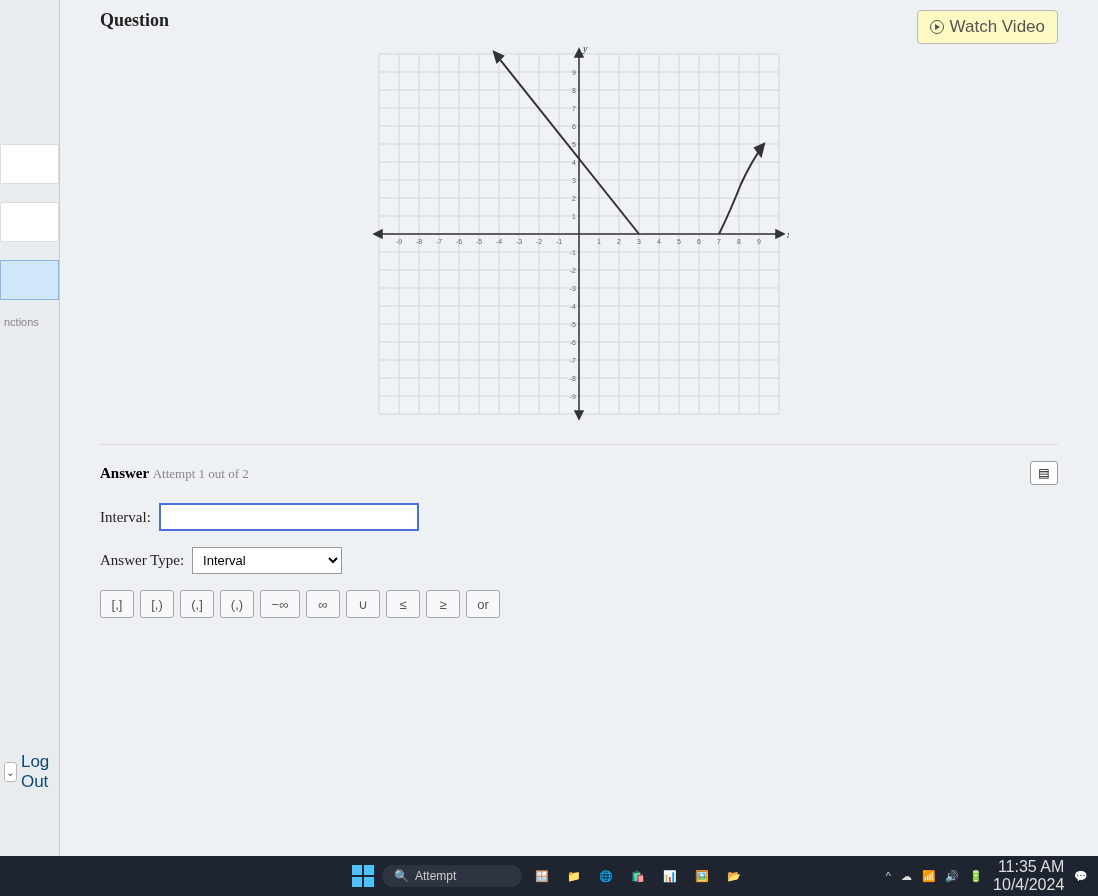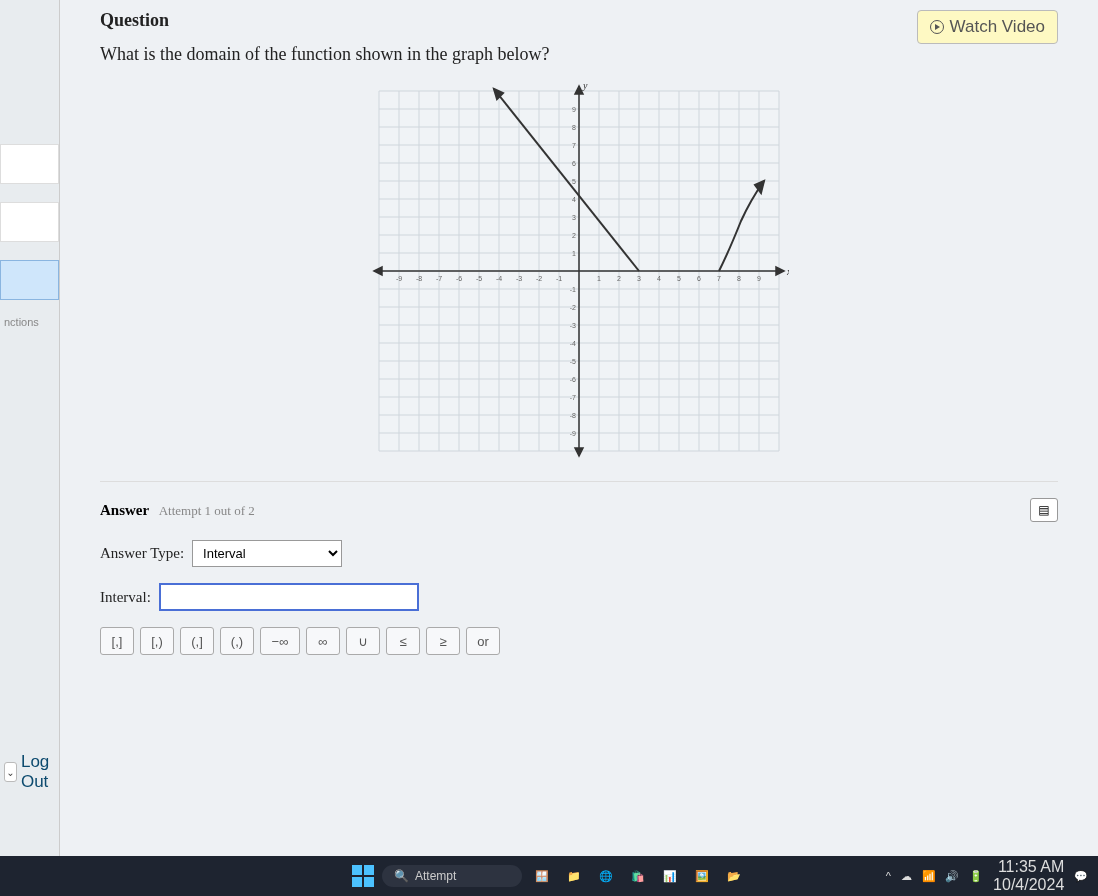--- a/index.html
+++ b/index.html
@@ -129,21 +129,21 @@
 .answer-head {
   display:flex;
   justify-content: space-between;
   align-items:center;
   margin-bottom: 18px;
 }
 .answer-head .al {
   font-size: 14px;
 }
 .answer-head .al b { font-weight: bold; font-size: 15px; }
-.answer-head .al span { color: #888; font-size: 13px; margin-left: 6px; }
+.answer-head .al span { color: #888; font-size: 13px; }
 .calc-icon {
   width: 28px; height: 24px;
   border: 1px solid #999;
   border-radius: 3px;
   background: #fff;
   display:flex;align-items:center;justify-content:center;
   font-size: 12px;
 }
 .row { display:flex; align-items:center; gap: 8px; margin-bottom: 16px; font-size: 15px;}
 .row label { color: #222; }
@@ -241,21 +241,20 @@
 
   <div class="main">
     <div class="header">
       <div class="q-title">Question</div>
       <div class="watch-btn">
         <span class="play"></span>
         <span>Watch Video</span>
       </div>
     </div>
 
-    <div class="prompt">What is the domain of the function shown in the graph below?</div>
 
     <div class="graph-wrap">
       <svg class="graph" width="420" height="380" viewBox="0 0 420 380">
 
         <rect x="10" y="10" width="400" height="360" fill="#f0f3f6"></rect>
 
         <g stroke="#cfd6dc" stroke-width="1">
 
           <line x1="10" y1="10" x2="10" y2="370"></line>
             <line x1="30" y1="10" x2="30" y2="370"></line>
@@ -370,29 +369,29 @@
     <div class="answer-panel">
       <div class="answer-head">
         <div class="al">
           <b>Answer</b>
           <span>Attempt 1 out of 2</span>
         </div>
         <div class="calc-icon">▤</div>
       </div>
 
       <div class="row">
+        <label>Interval:</label>
+        <input class="interval" type="text" value="" style="">
+      </div>
+
+      <div class="row">
         <label>Answer Type:</label>
         <select class="atype">
           <option>Interval</option>
         </select>
-      </div>
-
-      <div class="row">
-        <label>Interval:</label>
-        <input class="interval" type="text" value="" style="">
       </div>
 
       <div class="btn-row">
         <div class="sym-btn">[,]</div>
         <div class="sym-btn">[,)</div>
         <div class="sym-btn">(,]</div>
         <div class="sym-btn">(,)</div>
         <div class="sym-btn wide">−∞</div>
         <div class="sym-btn">∞</div>
         <div class="sym-btn">∪</div>

